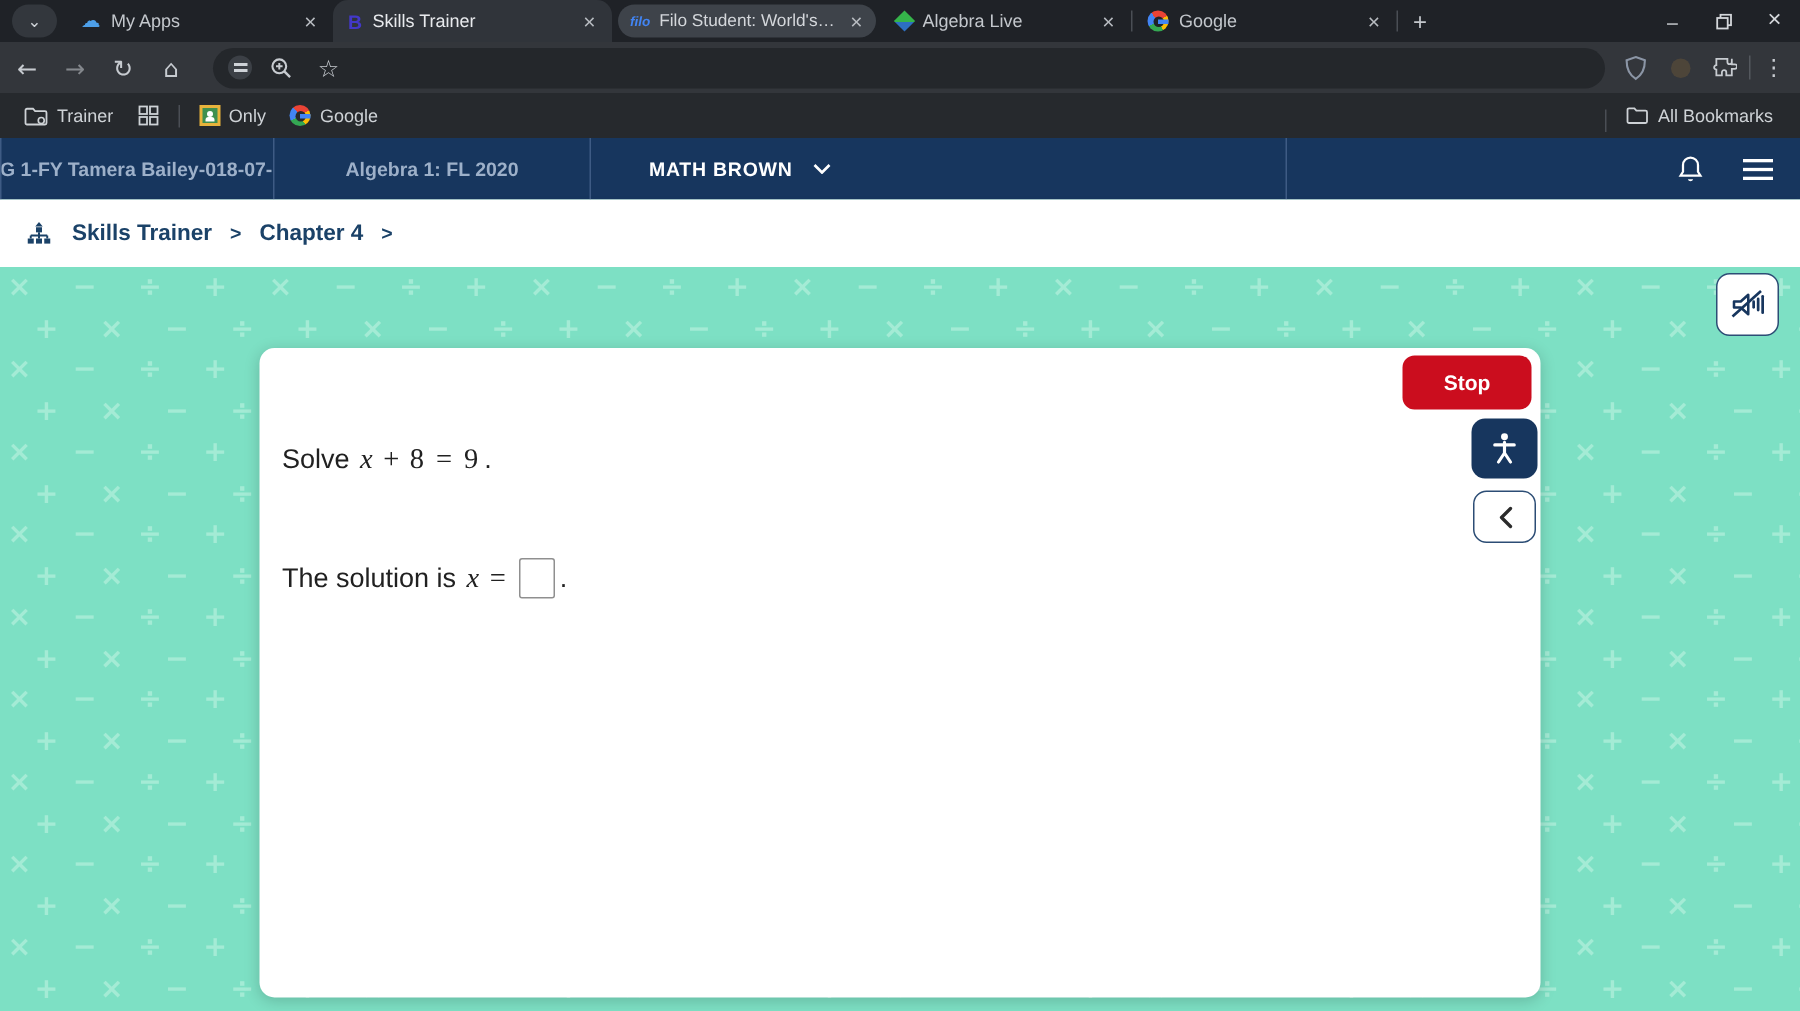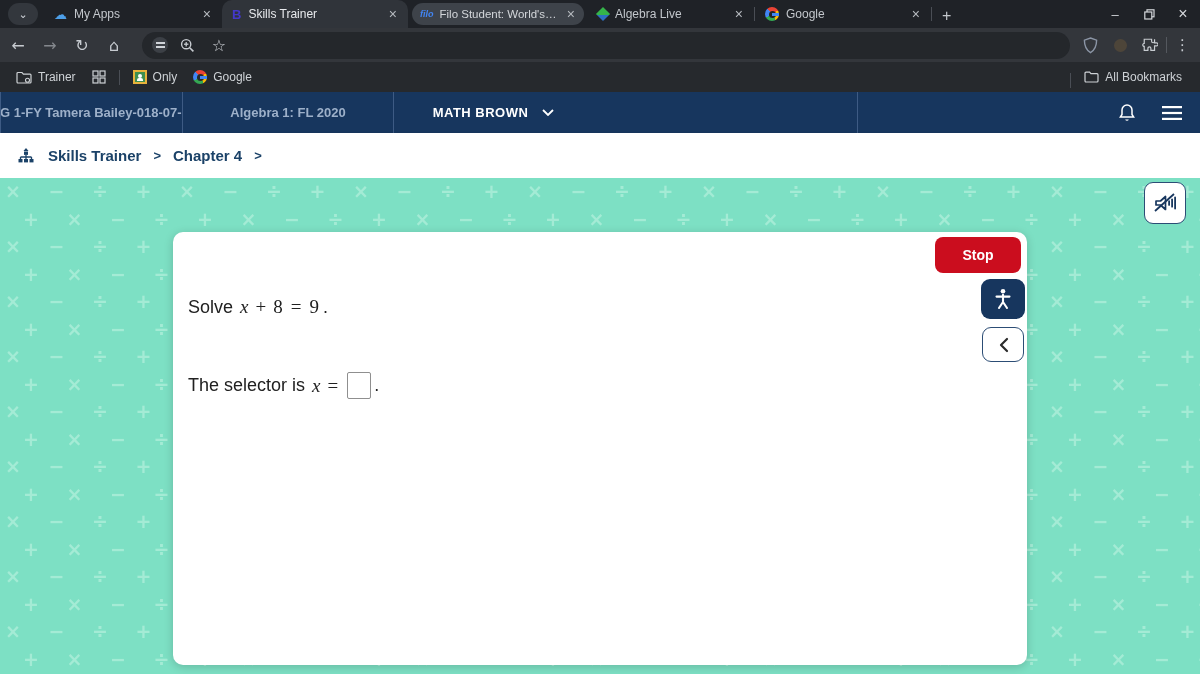--- a/index.html
+++ b/index.html
@@ -784,21 +784,21 @@
         <span>Solve</span>
         <span class="math var" style="margin-left:7px;">x</span>
         <span class="math m-op">+</span>
         <span class="math">8</span>
         <span class="math m-eq">=</span>
         <span class="math">9</span>
         <span style="margin-left:4px;">.</span>
       </div>
 
       <div class="solution-line">
-        <span>The selector is</span>
+        <span>The solution is</span>
         <span class="math var" style="margin-left:7px;">x</span>
         <span class="math" style="margin-left:7px;">=</span>
         <input class="sol-input" type="text" value="" style="">
         <span>.</span>
       </div>
     </div>
   </div>
 
 </div>
 

